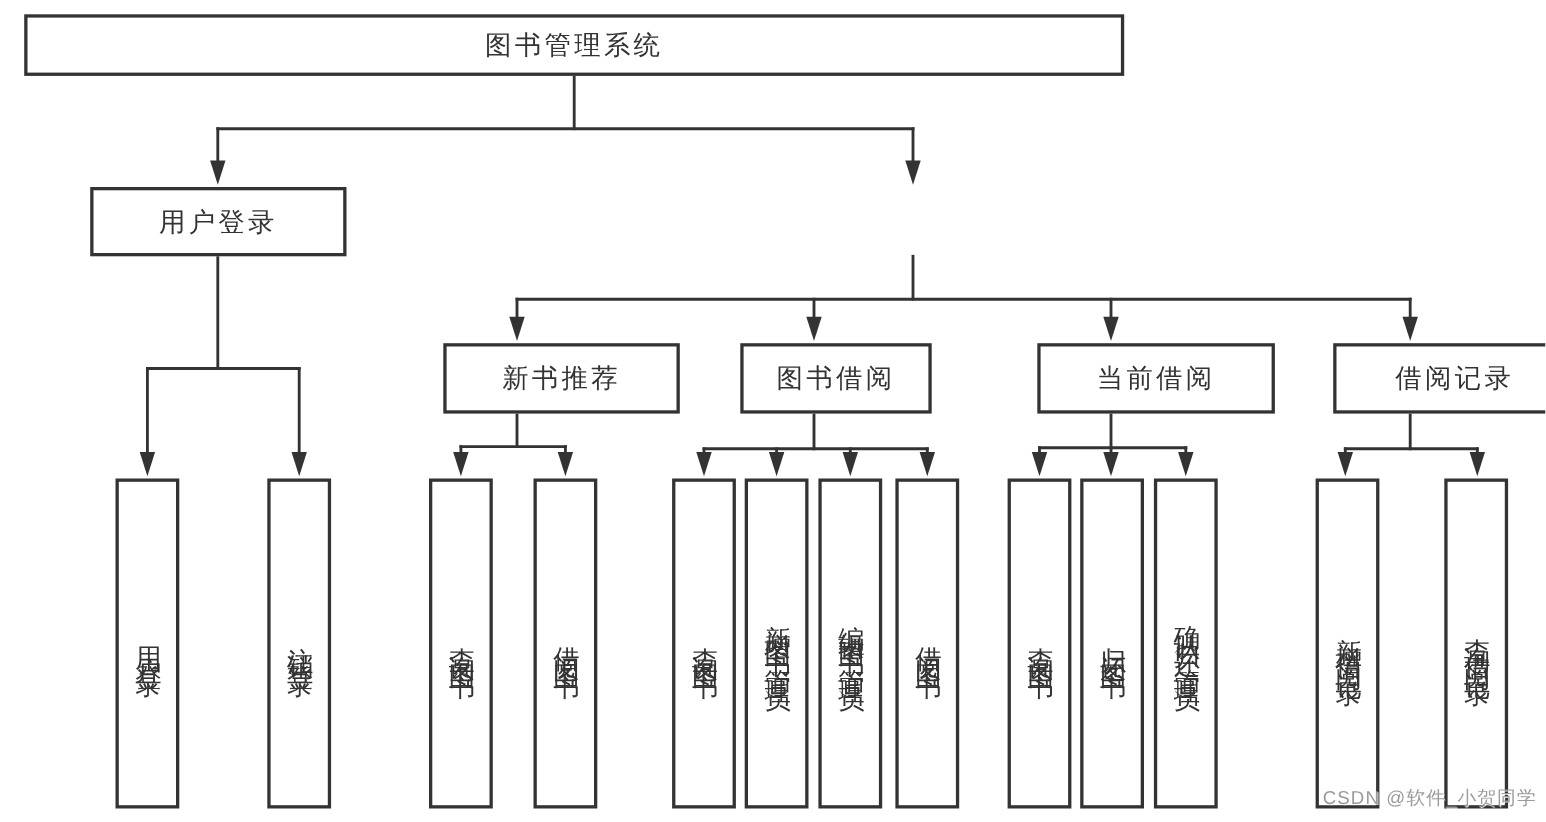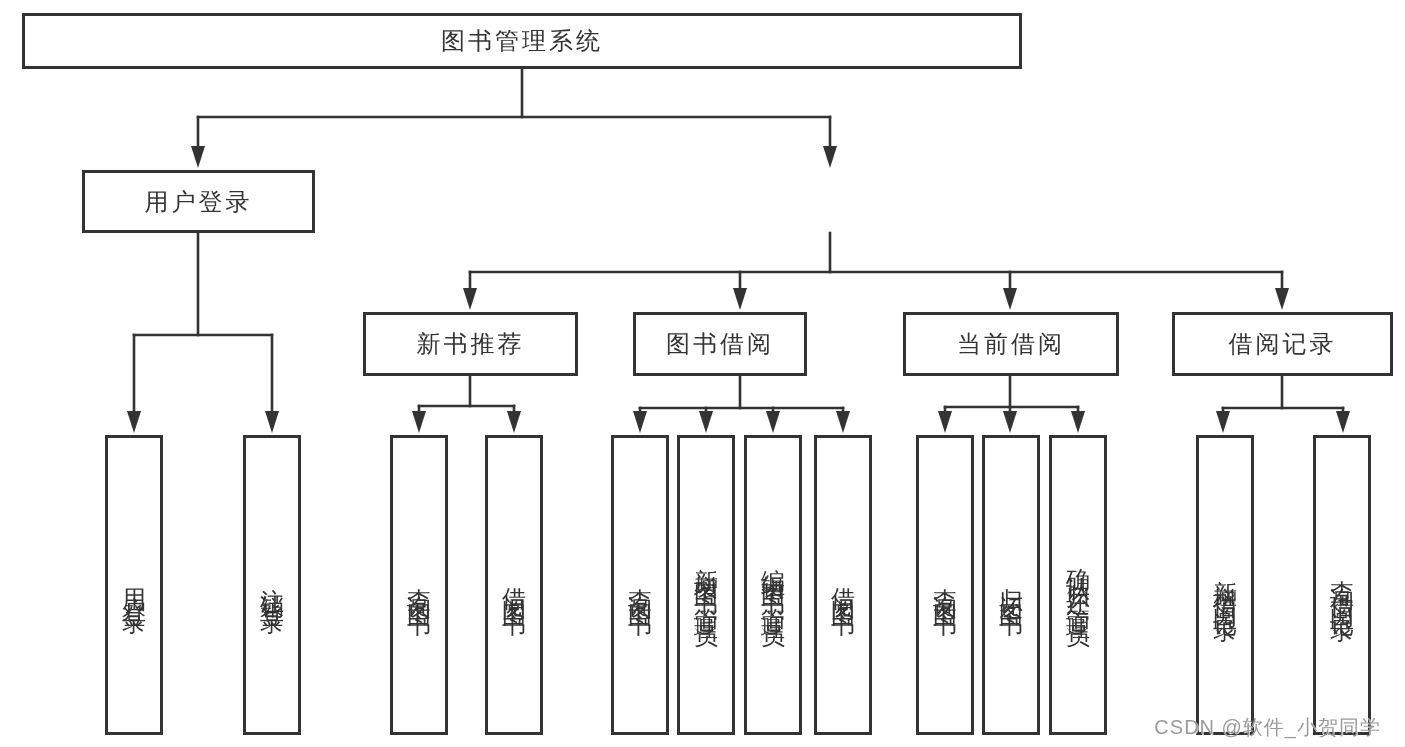--- a/index.html
+++ b/index.html
@@ -32,25 +32,25 @@
   .vtext{
     writing-mode:vertical-rl;
     text-orientation:mixed;
     font-size:24px;
     letter-spacing:8px;
     line-height:1;
     color:#333333;
     white-space:nowrap;
   }
   .lvl2{top:170px;height:63px;}
-  .lvl3{top:312px;height:64px;}
+  .lvl3{top:312px;height:64px;margin-left:40px;}
   #watermark{
     position:absolute;
-    top:714px;right:24px;
-    font-size:20px;
+    top:714px;right:8px;
+    font-size:17px;
     letter-spacing:1px;
     color:#9a9a9a;
     text-shadow:1px 1px 0 rgba(255,255,255,0.75);
     z-index:3;
     white-space:nowrap;
   }
   svg line{stroke:#333333;stroke-width:2.6;stroke-linecap:square;}
   svg polygon{fill:#333333;stroke:none;}
 </style>
 </head>

